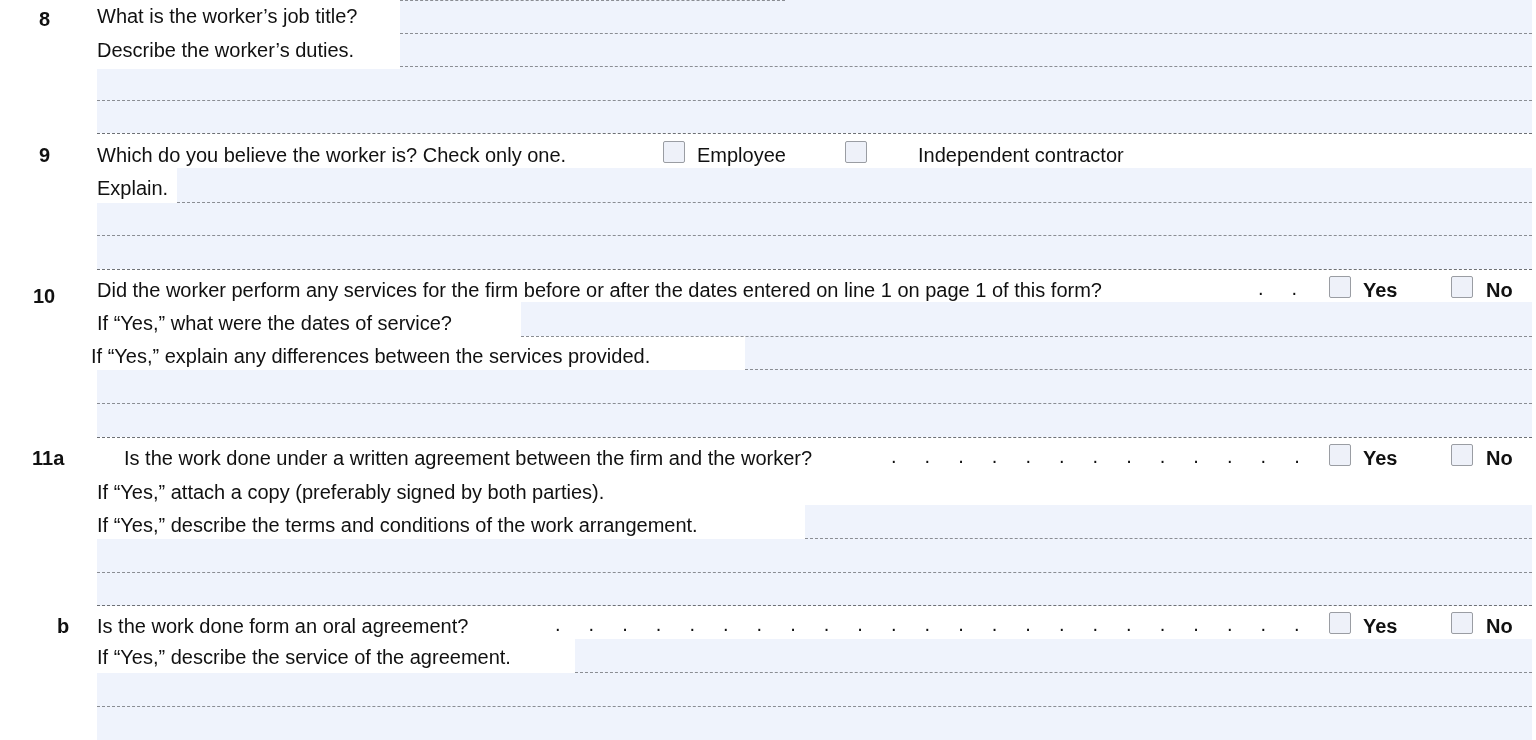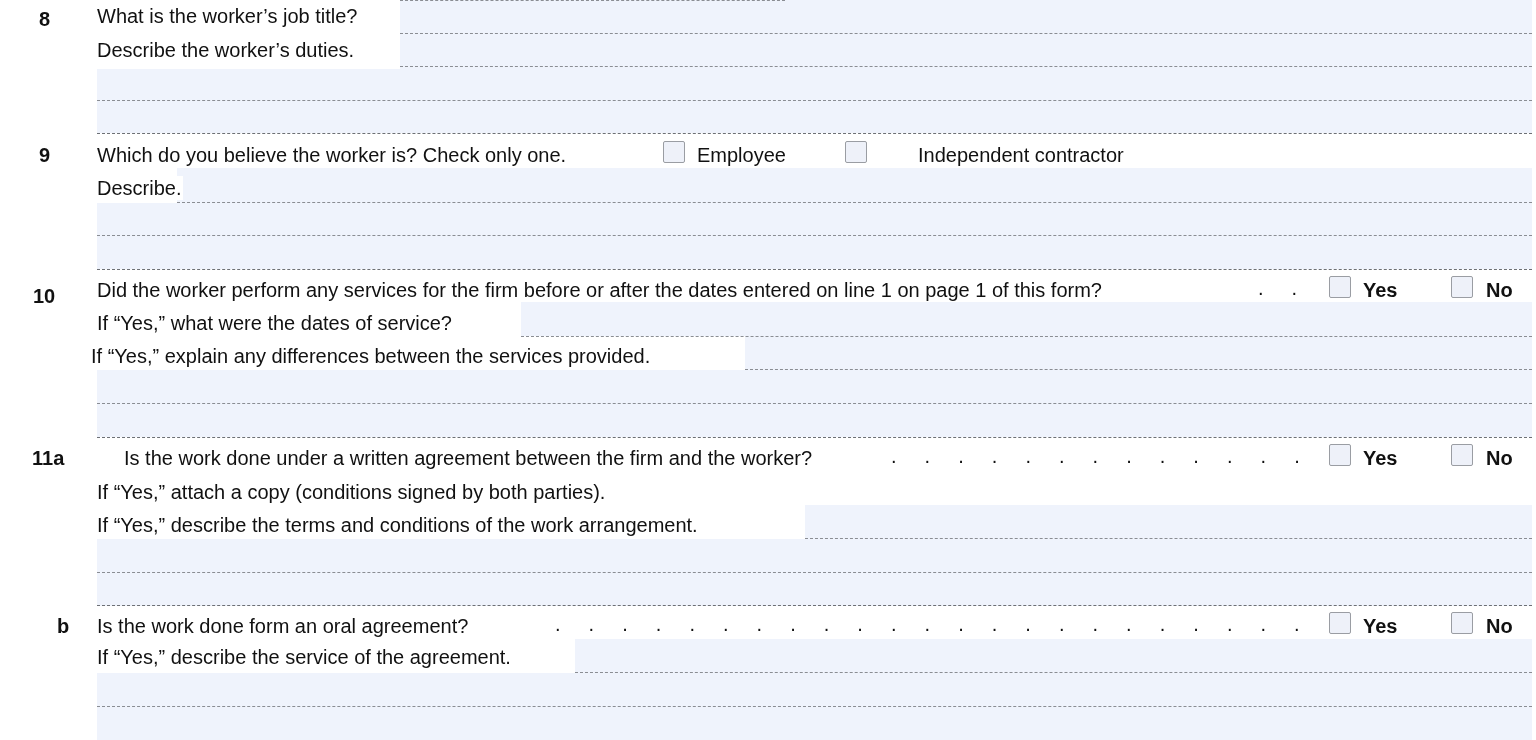--- a/index.html
+++ b/index.html
@@ -35,21 +35,21 @@
 <div class="field" style="left:177px; top:168px; width:1355px; height:35px;"></div>
 <div class="field" style="left:97px; top:203px; width:1435px; height:66px;"></div>
 
 <div class="num" style="left:39px; top:143px;">9</div>
 <div class="txt" style="left:97px; top:143px;">Which do you believe the worker is? Check only one.</div>
 <div class="cb" style="left:663px; top:141px;"></div>
 <div class="cblabel" style="left:697px; top:143px;">Employee</div>
 <div class="cb" style="left:845px; top:141px;"></div>
 <div class="cblabel" style="left:918px; top:143px;text-align:right;">Independent contractor</div>
 
-<div class="txt" style="left:97px; top:176px; padding-right:2px;">Describe.</div>
+<div class="txt" style="left:97px; top:176px; padding-right:2px;">Explain.</div>
 <div class="dash" style="left:177px; top:202px; width:1355px;"></div>
 <div class="dash" style="left:97px; top:235px; width:1435px;"></div>
 <div class="dash dark" style="left:97px; top:269px; width:1435px;"></div>
 
 <div class="field" style="left:521px; top:302px; width:1011px; height:34px;"></div>
 <div class="field" style="left:745px; top:336px; width:787px; height:34px;"></div>
 <div class="field" style="left:97px; top:370px; width:1435px; height:67px;"></div>
 
 <div class="num" style="left:33px; top:284px;text-align:center;">10</div>
 <div class="txt" style="left:97px; top:278px;">Did the worker perform any services for the firm before or after the dates entered on line 1 on page 1 of this form?</div>
@@ -70,21 +70,21 @@
 <div class="field" style="left:97px; top:539px; width:1435px; height:67px;"></div>
 
 <div class="num" style="left:32px; top:446px;">11a</div>
 <div class="txt" style="left:97px; top:446px;margin-left:27px;">Is the work done under a written agreement between the firm and the worker?</div>
 <div class="dots" style="left:891px; top:444px;"><span>.</span><span>.</span><span>.</span><span>.</span><span>.</span><span>.</span><span>.</span><span>.</span><span>.</span><span>.</span><span>.</span><span>.</span><span>.</span></div>
 <div class="cb" style="left:1329px; top:444px;"></div>
 <div class="cblabel bold" style="left:1363px; top:446px;">Yes</div>
 <div class="cb" style="left:1451px; top:444px;"></div>
 <div class="cblabel bold" style="left:1486px; top:446px;">No</div>
 
-<div class="txt" style="left:97px; top:480px;">If “Yes,” attach a copy (conditions signed by both parties).</div>
+<div class="txt" style="left:97px; top:480px;">If “Yes,” attach a copy (preferably signed by both parties).</div>
 <div class="txt" style="left:97px; top:513px;">If “Yes,” describe the terms and conditions of the work arrangement.</div>
 <div class="dash" style="left:805px; top:538px; width:727px;"></div>
 <div class="dash" style="left:97px; top:572px; width:1435px;"></div>
 <div class="dash dark" style="left:97px; top:605px; width:1435px;"></div>
 
 <div class="field" style="left:575px; top:639px; width:957px; height:34px;"></div>
 <div class="field" style="left:97px; top:673px; width:1435px; height:67px;"></div>
 
 <div class="num" style="left:57px; top:614px;">b</div>
 <div class="txt" style="left:97px; top:614px;">Is the work done form an oral agreement?</div>

